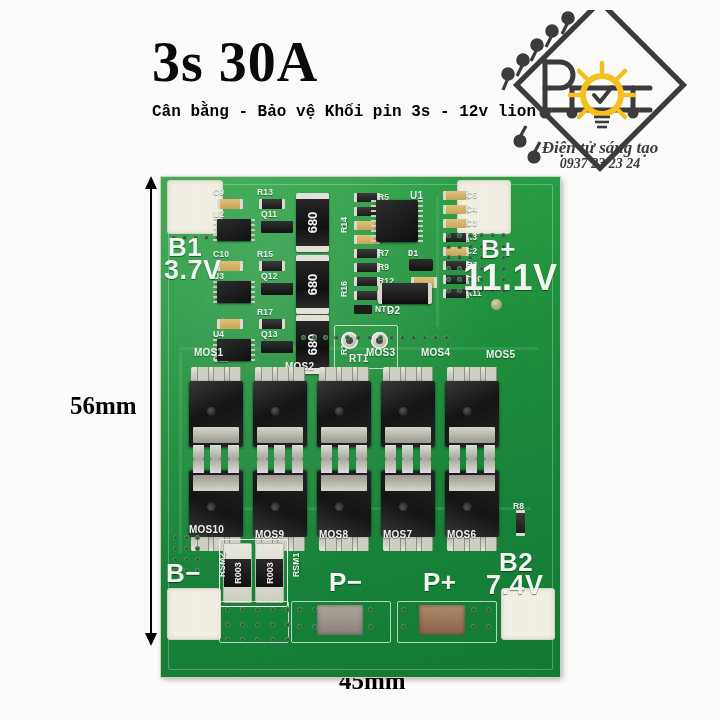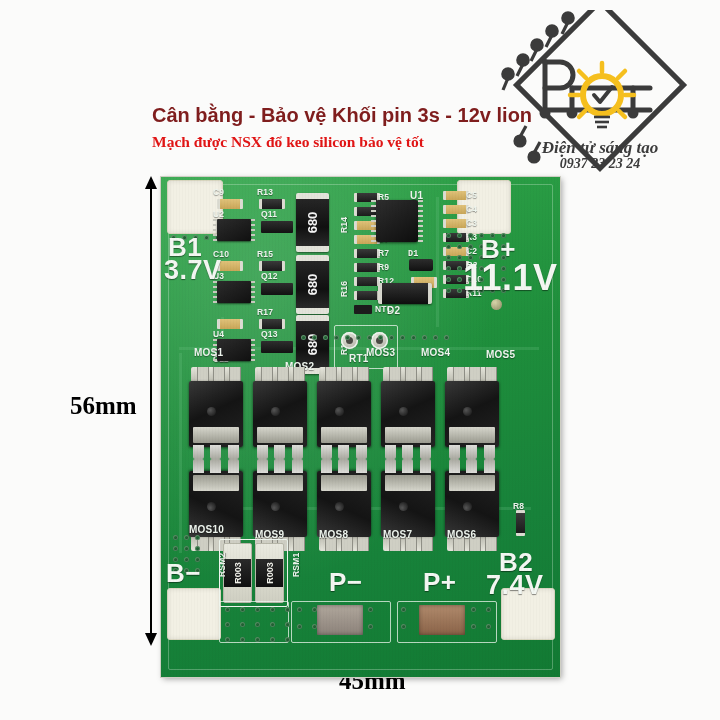--- a/index.html
+++ b/index.html
@@ -14,23 +14,23 @@
 
   
   .hdr-title{
     position:absolute;left:152px;top:34px;
     font-family:"Liberation Serif", serif;
     font-weight:bold;font-size:56px;line-height:1;
     color:#0a0a0a;letter-spacing:1px;
   }
   .hdr-sub{
     position:absolute;left:152px;top:104px;
-    font-family:Liberation Sans, sans-serif;
-    font-weight:bold;font-size:20px;line-height:1.1;
-    color:#7f1d1d;white-space:nowrap;
+    font-family:Liberation Mono, monospace;
+    font-weight:bold;font-size:16px;line-height:1.1;
+    color:#000000;white-space:nowrap;
   }
   .hdr-red{
     position:absolute;left:152px;top:133px;
     font-family:"Liberation Serif", serif;
     font-weight:bold;font-size:15.5px;line-height:1.1;
     color:#e01515;white-space:nowrap;
   }
 
   
   .logo{position:absolute;left:500px;top:10px;width:200px;height:175px;}
@@ -257,22 +257,22 @@
 
   
   .trace{position:absolute;background:rgba(20,110,55,.55);}
   .trace.lt{background:rgba(120,200,140,.22);}
 </style>
 </head>
 <body>
 
 <div class="stage">
 
+  <div class="hdr-title">3s 30A</div>
   <div class="hdr-sub">Cân bằng - Bảo vệ Khối pin 3s - 12v lion</div>
-  <div class="hdr-red">Mạch được NSX đổ keo silicon bảo vệ tốt</div>
 
   <div class="logo">
     <svg width="200" height="175" viewBox="0 0 200 175" xmlns="http://www.w3.org/2000/svg">
 
       <g stroke="#3b3b3b" stroke-width="3.2" fill="#3b3b3b">
         <g>
             <circle cx="68" cy="8" r="5.2"></circle>
             <line x1="68" y1="12" x2="62" y2="24"></line>
           </g>
         <g>

